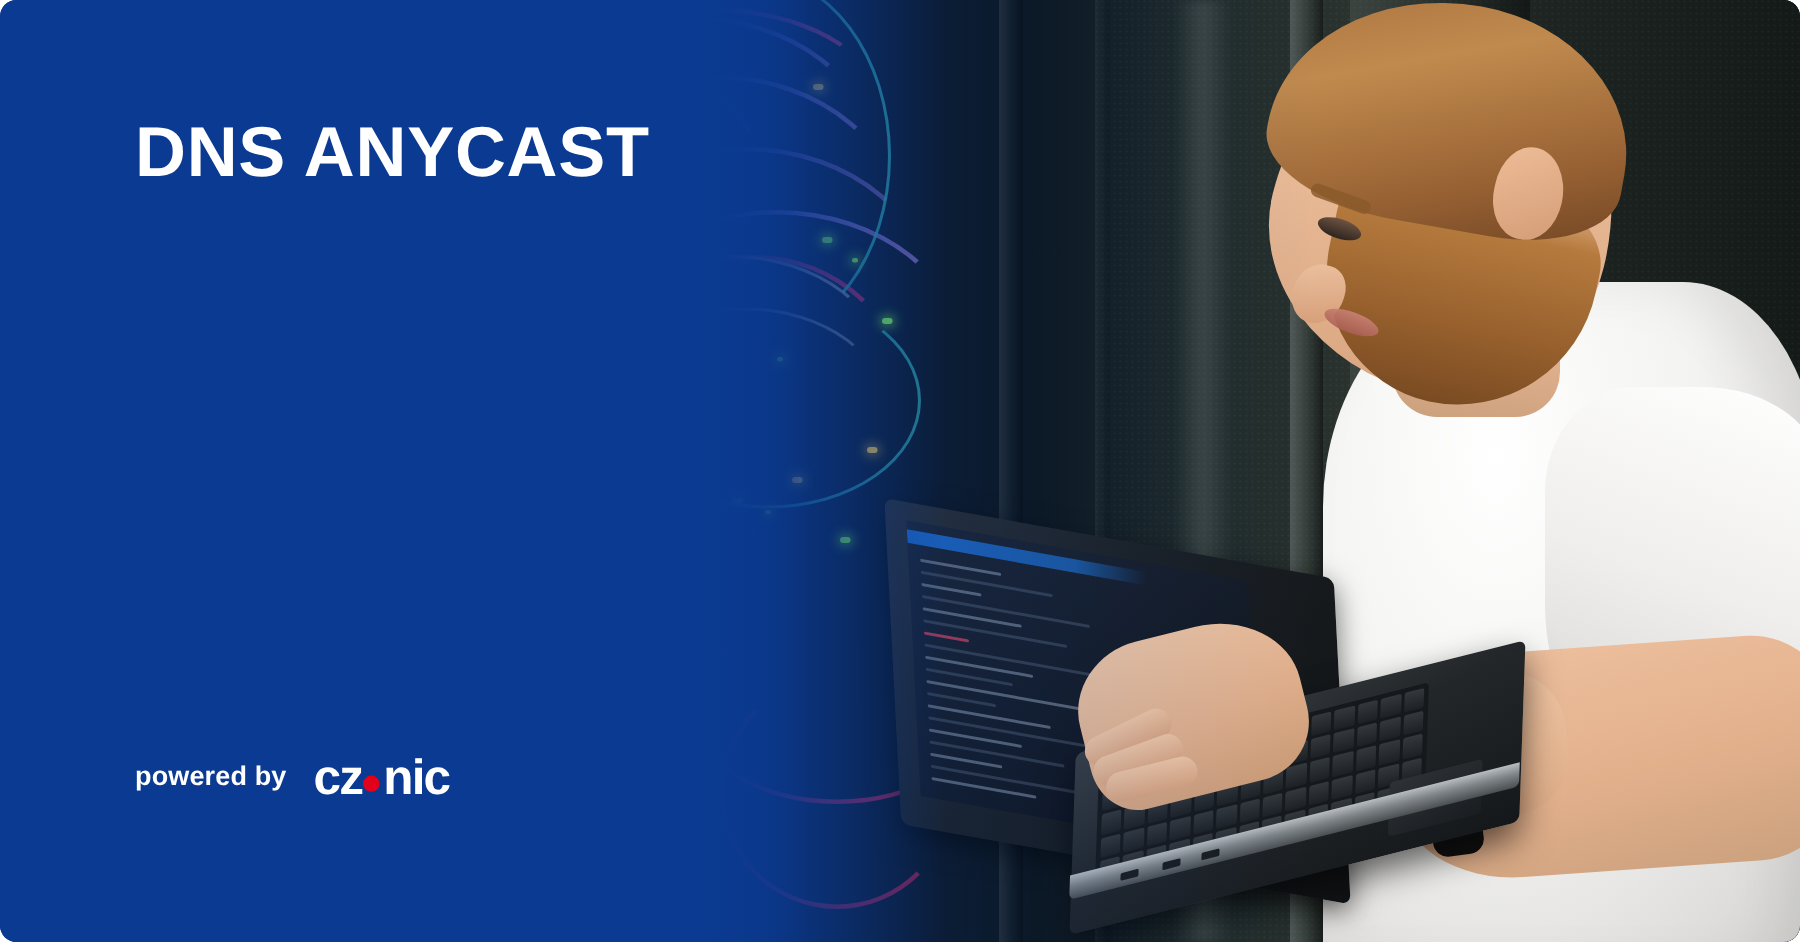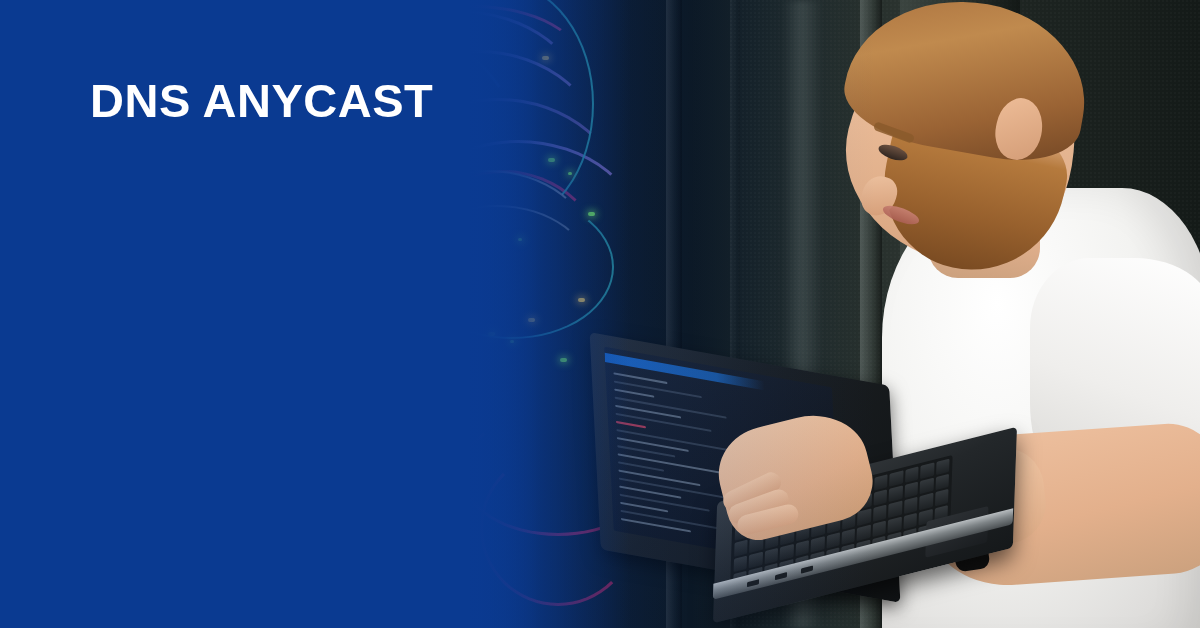--- a/index.html
+++ b/index.html
@@ -7,20 +7,21 @@
     padding: 0;
     background: #ffffff;
   }
   .banner {
     position: relative;
     width: 1200px;
     height: 628px;
     overflow: hidden;
     font-family: "Liberation Sans", sans-serif;
     background: #0A3A91;
+    border-radius: 11px;
   }
 
   
   .photo {
     position: absolute;
     top: 0;
     left: 430px;
     width: 770px;
     height: 628px;
     overflow: hidden;
@@ -546,14 +547,22 @@
     <div class="photo-tint"></div>
     <div class="photo-blend"></div>
   </div>
 
   <div class="panel"></div>
   <div class="panel-fade"></div>
 
   <h1 class="title">DNS ANYCAST</h1>
 
 
+  <div class="powered">
+    <span class="powered-label">powered by</span>
+    <span class="logo">
+      <span>cz</span>
+      <span class="logo-dot"></span>
+      <span>nic</span>
+    </span>
+  </div>
 
 </div>
 
 </body></html>

